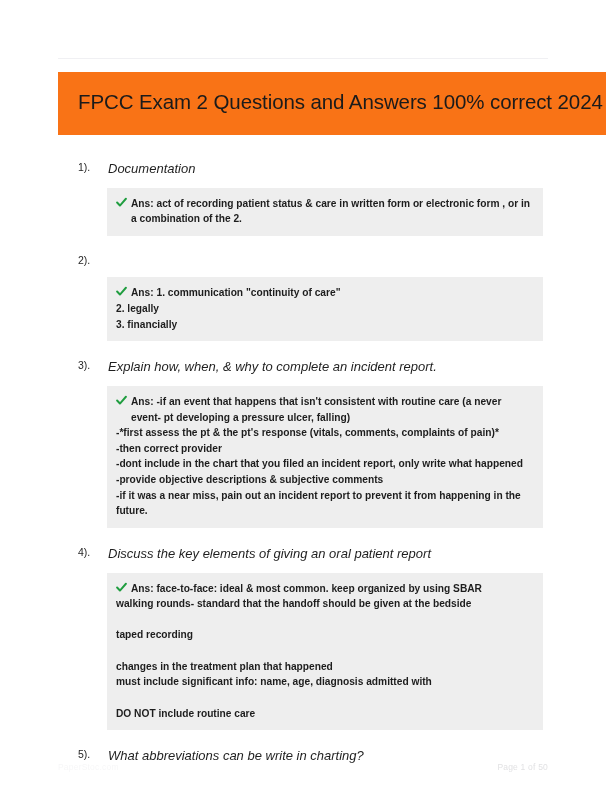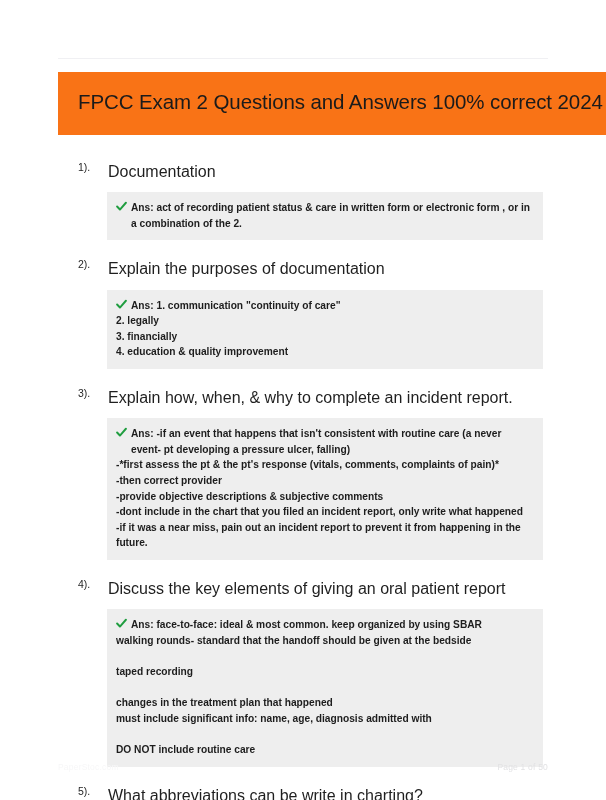--- a/index.html
+++ b/index.html
@@ -69,25 +69,26 @@
 
   .q-num {
     width: 30px;
     flex: 0 0 30px;
     font-size: 10.5px;
     line-height: 1.45;
     color: #1f1f1f;
   }
 
   .q-text {
-    font-size: 16px;
+    font-size: 13px;
     line-height: 1.45;
     color: #1f1f1f;
     flex: 1 1 auto;
     padding-right: 64px;
+    font-style: italic;
   }
 
   .ans-box {
     margin-left: 107px;
     margin-right: 63px;
     background: #eeeeee;
     padding: 8px 9px 9px 9px;
     box-sizing: border-box;
   }
 
@@ -164,44 +165,42 @@
         </div>
         <div class="ans-box">
           <div class="ans-line first"><span class="check-icon"><svg width="11" height="11" viewBox="0 0 12 12" aria-hidden="true">
                 <path d="M1.2 6.0 L4.3 9.3 L10.8 1.9" fill="none" stroke="#1f9d3f" stroke-width="2.1" stroke-linecap="round" stroke-linejoin="round"></path>
               </svg></span><span class="ans-first-text">Ans: act of recording patient status &amp; care in written form or electronic form , or in a combination of the 2.</span></div>
         </div>
       </div>
       <div class="qa-item">
         <div class="q-row">
           <div class="q-num">2).</div>
-          <div class="q-text">Explain the purposes of documentation</div>
         </div>
         <div class="ans-box">
           <div class="ans-line first"><span class="check-icon"><svg width="11" height="11" viewBox="0 0 12 12" aria-hidden="true">
                 <path d="M1.2 6.0 L4.3 9.3 L10.8 1.9" fill="none" stroke="#1f9d3f" stroke-width="2.1" stroke-linecap="round" stroke-linejoin="round"></path>
               </svg></span><span class="ans-first-text">Ans: 1. communication "continuity of care"</span></div>
           <div class="ans-line">2. legally</div>
           <div class="ans-line">3. financially</div>
-          <div class="ans-line">4. education &amp; quality improvement</div>
         </div>
       </div>
       <div class="qa-item">
         <div class="q-row">
           <div class="q-num">3).</div>
           <div class="q-text">Explain how, when, &amp; why to complete an incident report.</div>
         </div>
         <div class="ans-box">
           <div class="ans-line first"><span class="check-icon"><svg width="11" height="11" viewBox="0 0 12 12" aria-hidden="true">
                 <path d="M1.2 6.0 L4.3 9.3 L10.8 1.9" fill="none" stroke="#1f9d3f" stroke-width="2.1" stroke-linecap="round" stroke-linejoin="round"></path>
               </svg></span><span class="ans-first-text">Ans: -if an event that happens that isn't consistent with routine care (a never event- pt developing a pressure ulcer, falling)</span></div>
           <div class="ans-line">-*first assess the pt &amp; the pt's response (vitals, comments, complaints of pain)*</div>
           <div class="ans-line">-then correct provider</div>
+          <div class="ans-line">-dont include in the chart that you filed an incident report, only write what happened</div>
           <div class="ans-line">-provide objective descriptions &amp; subjective comments</div>
-          <div class="ans-line">-dont include in the chart that you filed an incident report, only write what happened</div>
           <div class="ans-line">-if it was a near miss, pain out an incident report to prevent it from happening in the future.</div>
         </div>
       </div>
       <div class="qa-item">
         <div class="q-row">
           <div class="q-num">4).</div>
           <div class="q-text">Discuss the key elements of giving an oral patient report</div>
         </div>
         <div class="ans-box">
           <div class="ans-line first"><span class="check-icon"><svg width="11" height="11" viewBox="0 0 12 12" aria-hidden="true">

